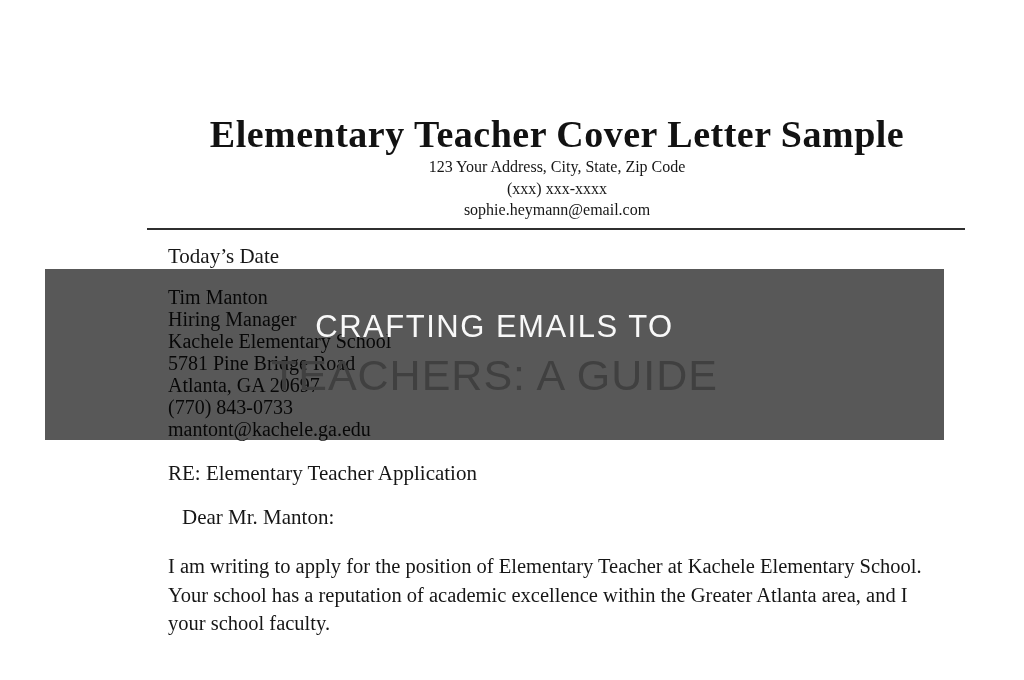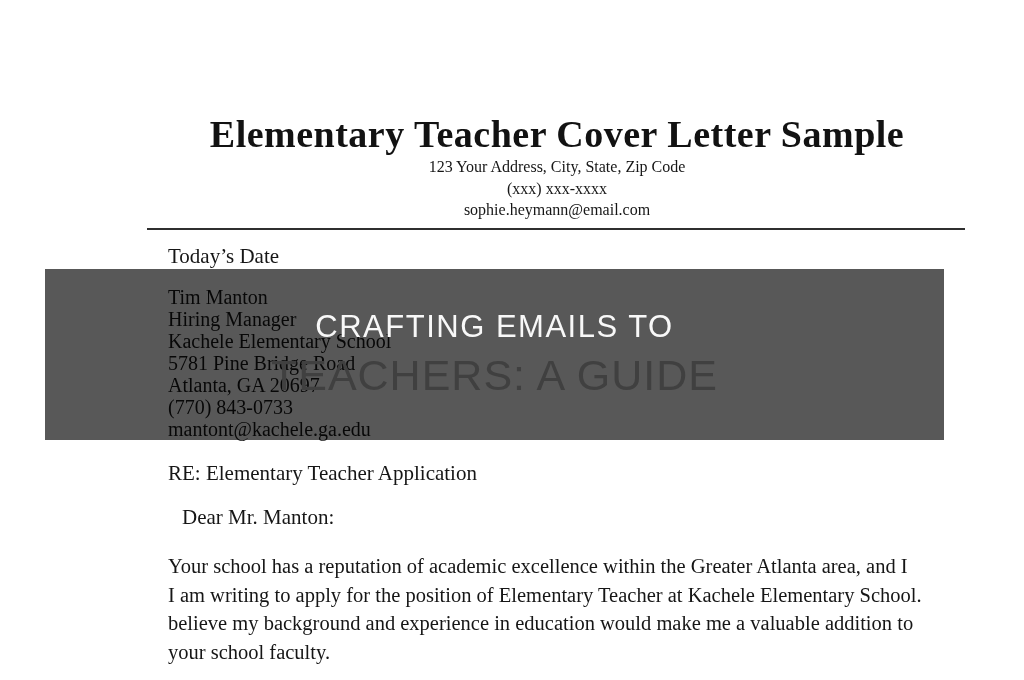--- a/index.html
+++ b/index.html
@@ -136,23 +136,22 @@
     <div>5781 Pine Bridge Road</div>
     <div>Atlanta, GA 20697</div>
     <div>(770) 843-0733</div>
     <div>mantont@kachele.ga.edu</div>
   </div>
 
   <div class="subject-line">RE: Elementary Teacher Application</div>
   <div class="salutation-line">Dear Mr. Manton:</div>
 
   <div class="body-paragraph">
+    <div>I am writing to apply for the position of Elementary Teacher at Kachele Elementary School.</div>
     <div>Your school has a reputation of academic excellence within the Greater Atlanta area, and I</div>
-    <div>I am writing to apply for the position of Elementary Teacher at Kachele Elementary School.</div>
-    <div>believe my background and experience in education would make me a valuable addition to</div>
     <div>your school faculty.</div>
   </div>
 
   <div class="overlay-band" style="background: rgba(0, 0, 0, 0.655);">
     <div class="overlay-line1" style="color: rgb(248, 248, 248);">CRAFTING EMAILS TO</div>
     <div class="overlay-line2" style="color: #404040;">TEACHERS: A GUIDE</div>
   </div>
 
 </div>
 

